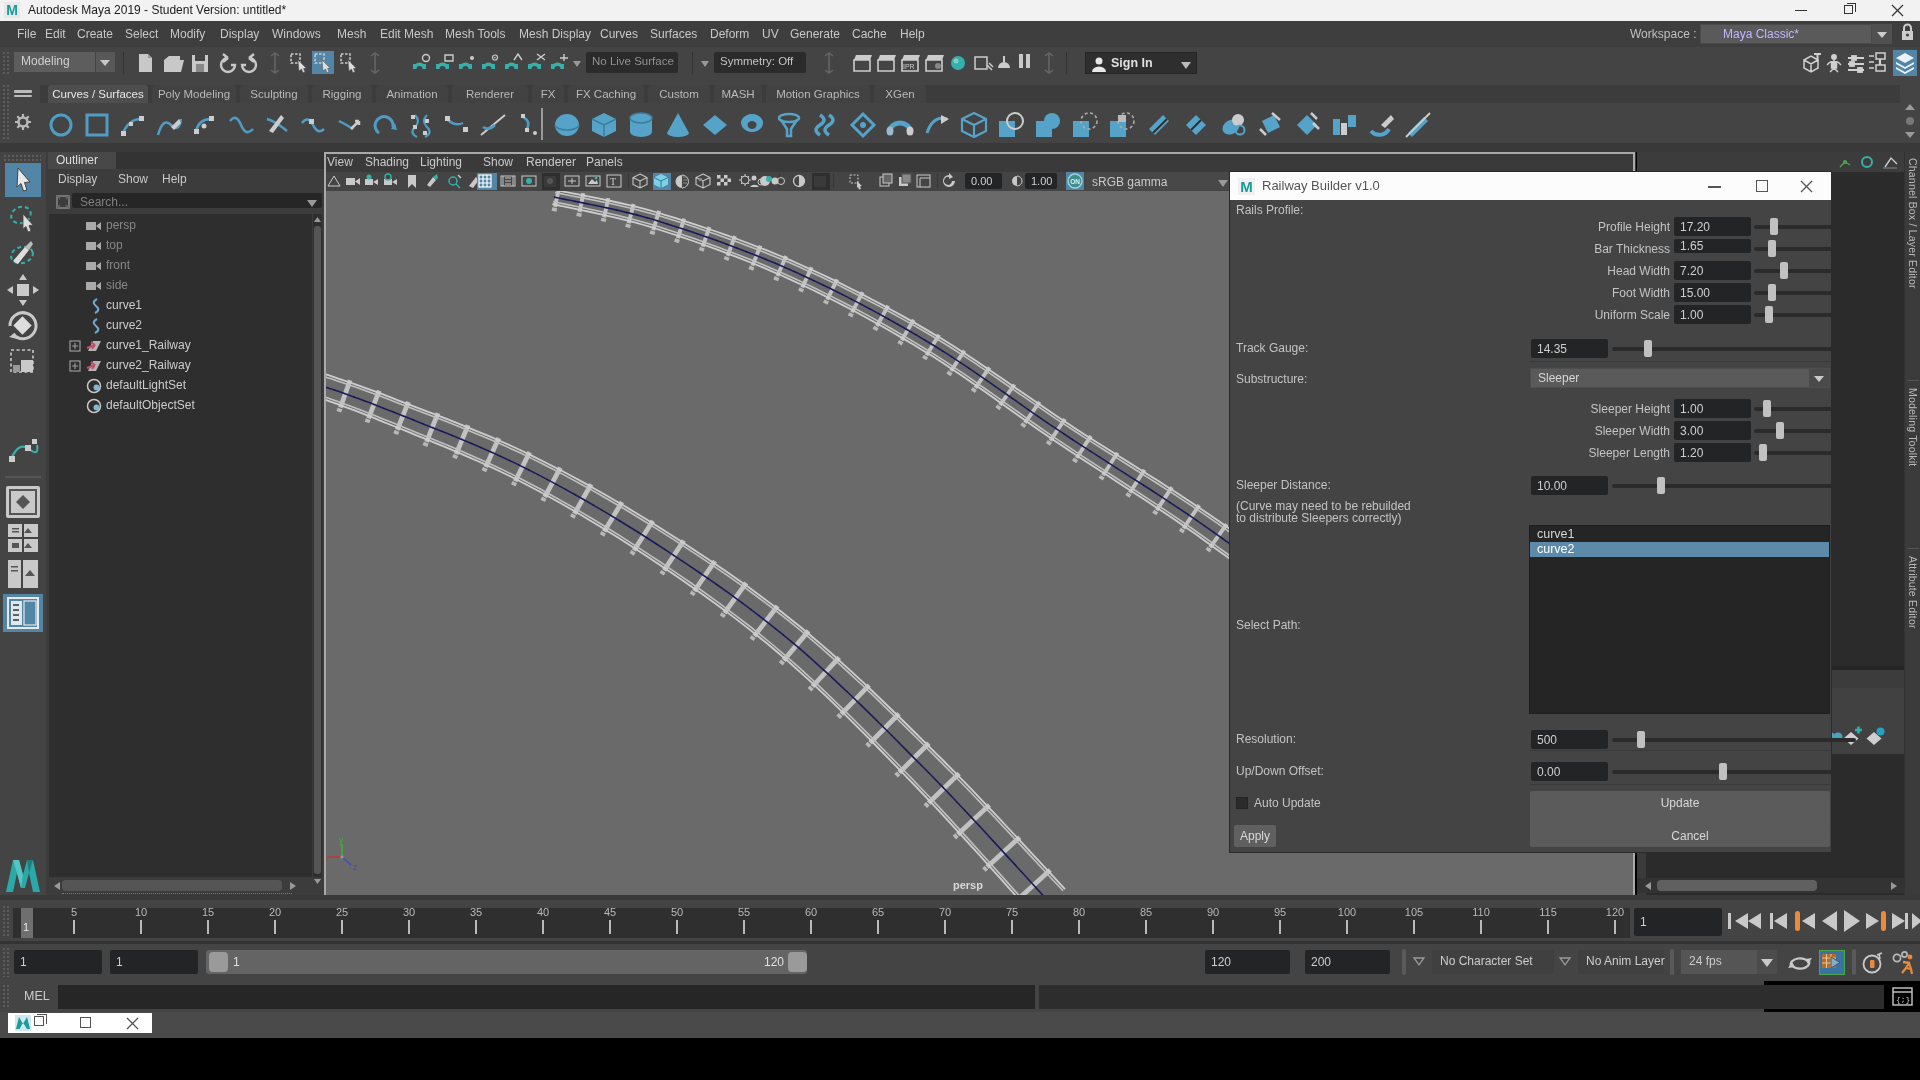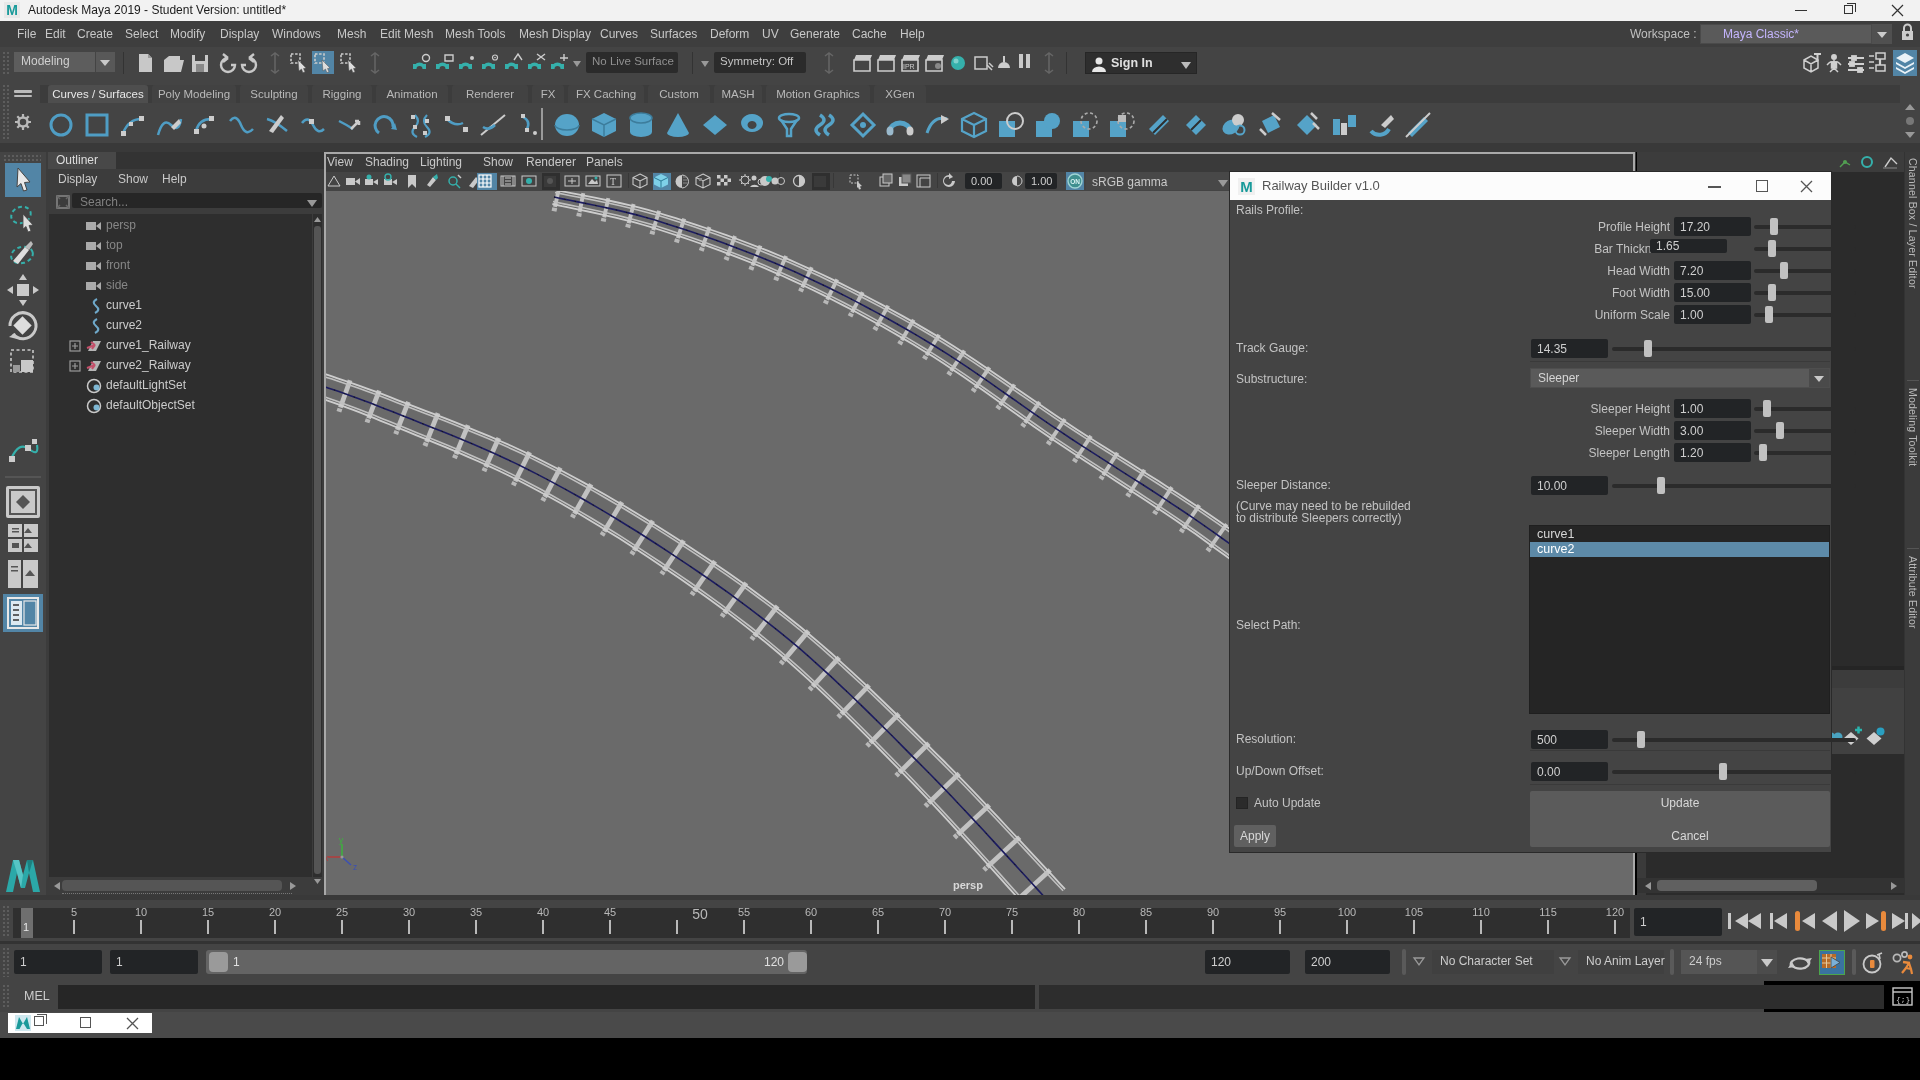--- a/index.html
+++ b/index.html
@@ -859,21 +859,21 @@
       </svg>
 </div>
 <div class="a" style="left:6px;top:31px;color:#c3c3c3;font-size:12px;white-space:nowrap;">Rails Profile:</div>
 <div class="a" style="left:0;top:48px;width:440px;text-align:right;color:#c3c3c3;font-size:12px;">Profile Height</div>
 <div class="fld" style="left:444px;top:45px;width:77px;height:19px;">
       <span>17.20</span>
     </div>
 <div class="strack" style="left:524px;top:53px;width:102px;"></div>
     <div class="a" style="left:540px;top:46px;width:8px;height:17px;background:#c1c1c1;border-radius:2px;"></div>
 <div class="a" style="left:0;top:70px;width:440px;text-align:right;color:#c3c3c3;font-size:12px;">Bar Thickness</div>
-<div class="fld" style="left:420px;top:67px;width:77px;height:14px;">
+<div class="fld" style="left:444px;top:67px;width:77px;height:14px;">
       <span>1.65</span>
     </div>
 <div class="strack" style="left:524px;top:75px;width:102px;"></div>
     <div class="a" style="left:538px;top:68px;width:8px;height:17px;background:#c1c1c1;border-radius:2px;"></div>
 <div class="a" style="left:0;top:92px;width:440px;text-align:right;color:#c3c3c3;font-size:12px;">Head Width</div>
 <div class="fld" style="left:444px;top:89px;width:77px;height:19px;">
       <span>7.20</span>
     </div>
 <div class="strack" style="left:524px;top:97px;width:102px;"></div>
     <div class="a" style="left:550px;top:90px;width:8px;height:17px;background:#c1c1c1;border-radius:2px;"></div>
@@ -990,21 +990,21 @@
 </div>
 <div class="a" style="left:54px;top:906px;width:40px;text-align:center;color:#b9b9b9;font-size:11px;">5</div>
 <div class="a" style="left:121px;top:906px;width:40px;text-align:center;color:#b9b9b9;font-size:11px;">10</div>
 <div class="a" style="left:188px;top:906px;width:40px;text-align:center;color:#b9b9b9;font-size:11px;">15</div>
 <div class="a" style="left:255px;top:906px;width:40px;text-align:center;color:#b9b9b9;font-size:11px;">20</div>
 <div class="a" style="left:322px;top:906px;width:40px;text-align:center;color:#b9b9b9;font-size:11px;">25</div>
 <div class="a" style="left:389px;top:906px;width:40px;text-align:center;color:#b9b9b9;font-size:11px;">30</div>
 <div class="a" style="left:456px;top:906px;width:40px;text-align:center;color:#b9b9b9;font-size:11px;">35</div>
 <div class="a" style="left:523px;top:906px;width:40px;text-align:center;color:#b9b9b9;font-size:11px;">40</div>
 <div class="a" style="left:590px;top:906px;width:40px;text-align:center;color:#b9b9b9;font-size:11px;">45</div>
-<div class="a" style="left:680px;top:906px;width:40px;text-align:center;color:#b9b9b9;font-size:14px;">50</div>
+<div class="a" style="left:657px;top:906px;width:40px;text-align:center;color:#b9b9b9;font-size:11px;">50</div>
 <div class="a" style="left:724px;top:906px;width:40px;text-align:center;color:#b9b9b9;font-size:11px;">55</div>
 <div class="a" style="left:791px;top:906px;width:40px;text-align:center;color:#b9b9b9;font-size:11px;">60</div>
 <div class="a" style="left:858px;top:906px;width:40px;text-align:center;color:#b9b9b9;font-size:11px;">65</div>
 <div class="a" style="left:925px;top:906px;width:40px;text-align:center;color:#b9b9b9;font-size:11px;">70</div>
 <div class="a" style="left:992px;top:906px;width:40px;text-align:center;color:#b9b9b9;font-size:11px;">75</div>
 <div class="a" style="left:1059px;top:906px;width:40px;text-align:center;color:#b9b9b9;font-size:11px;">80</div>
 <div class="a" style="left:1126px;top:906px;width:40px;text-align:center;color:#b9b9b9;font-size:11px;">85</div>
 <div class="a" style="left:1193px;top:906px;width:40px;text-align:center;color:#b9b9b9;font-size:11px;">90</div>
 <div class="a" style="left:1260px;top:906px;width:40px;text-align:center;color:#b9b9b9;font-size:11px;">95</div>
 <div class="a" style="left:1327px;top:906px;width:40px;text-align:center;color:#b9b9b9;font-size:11px;">100</div>

